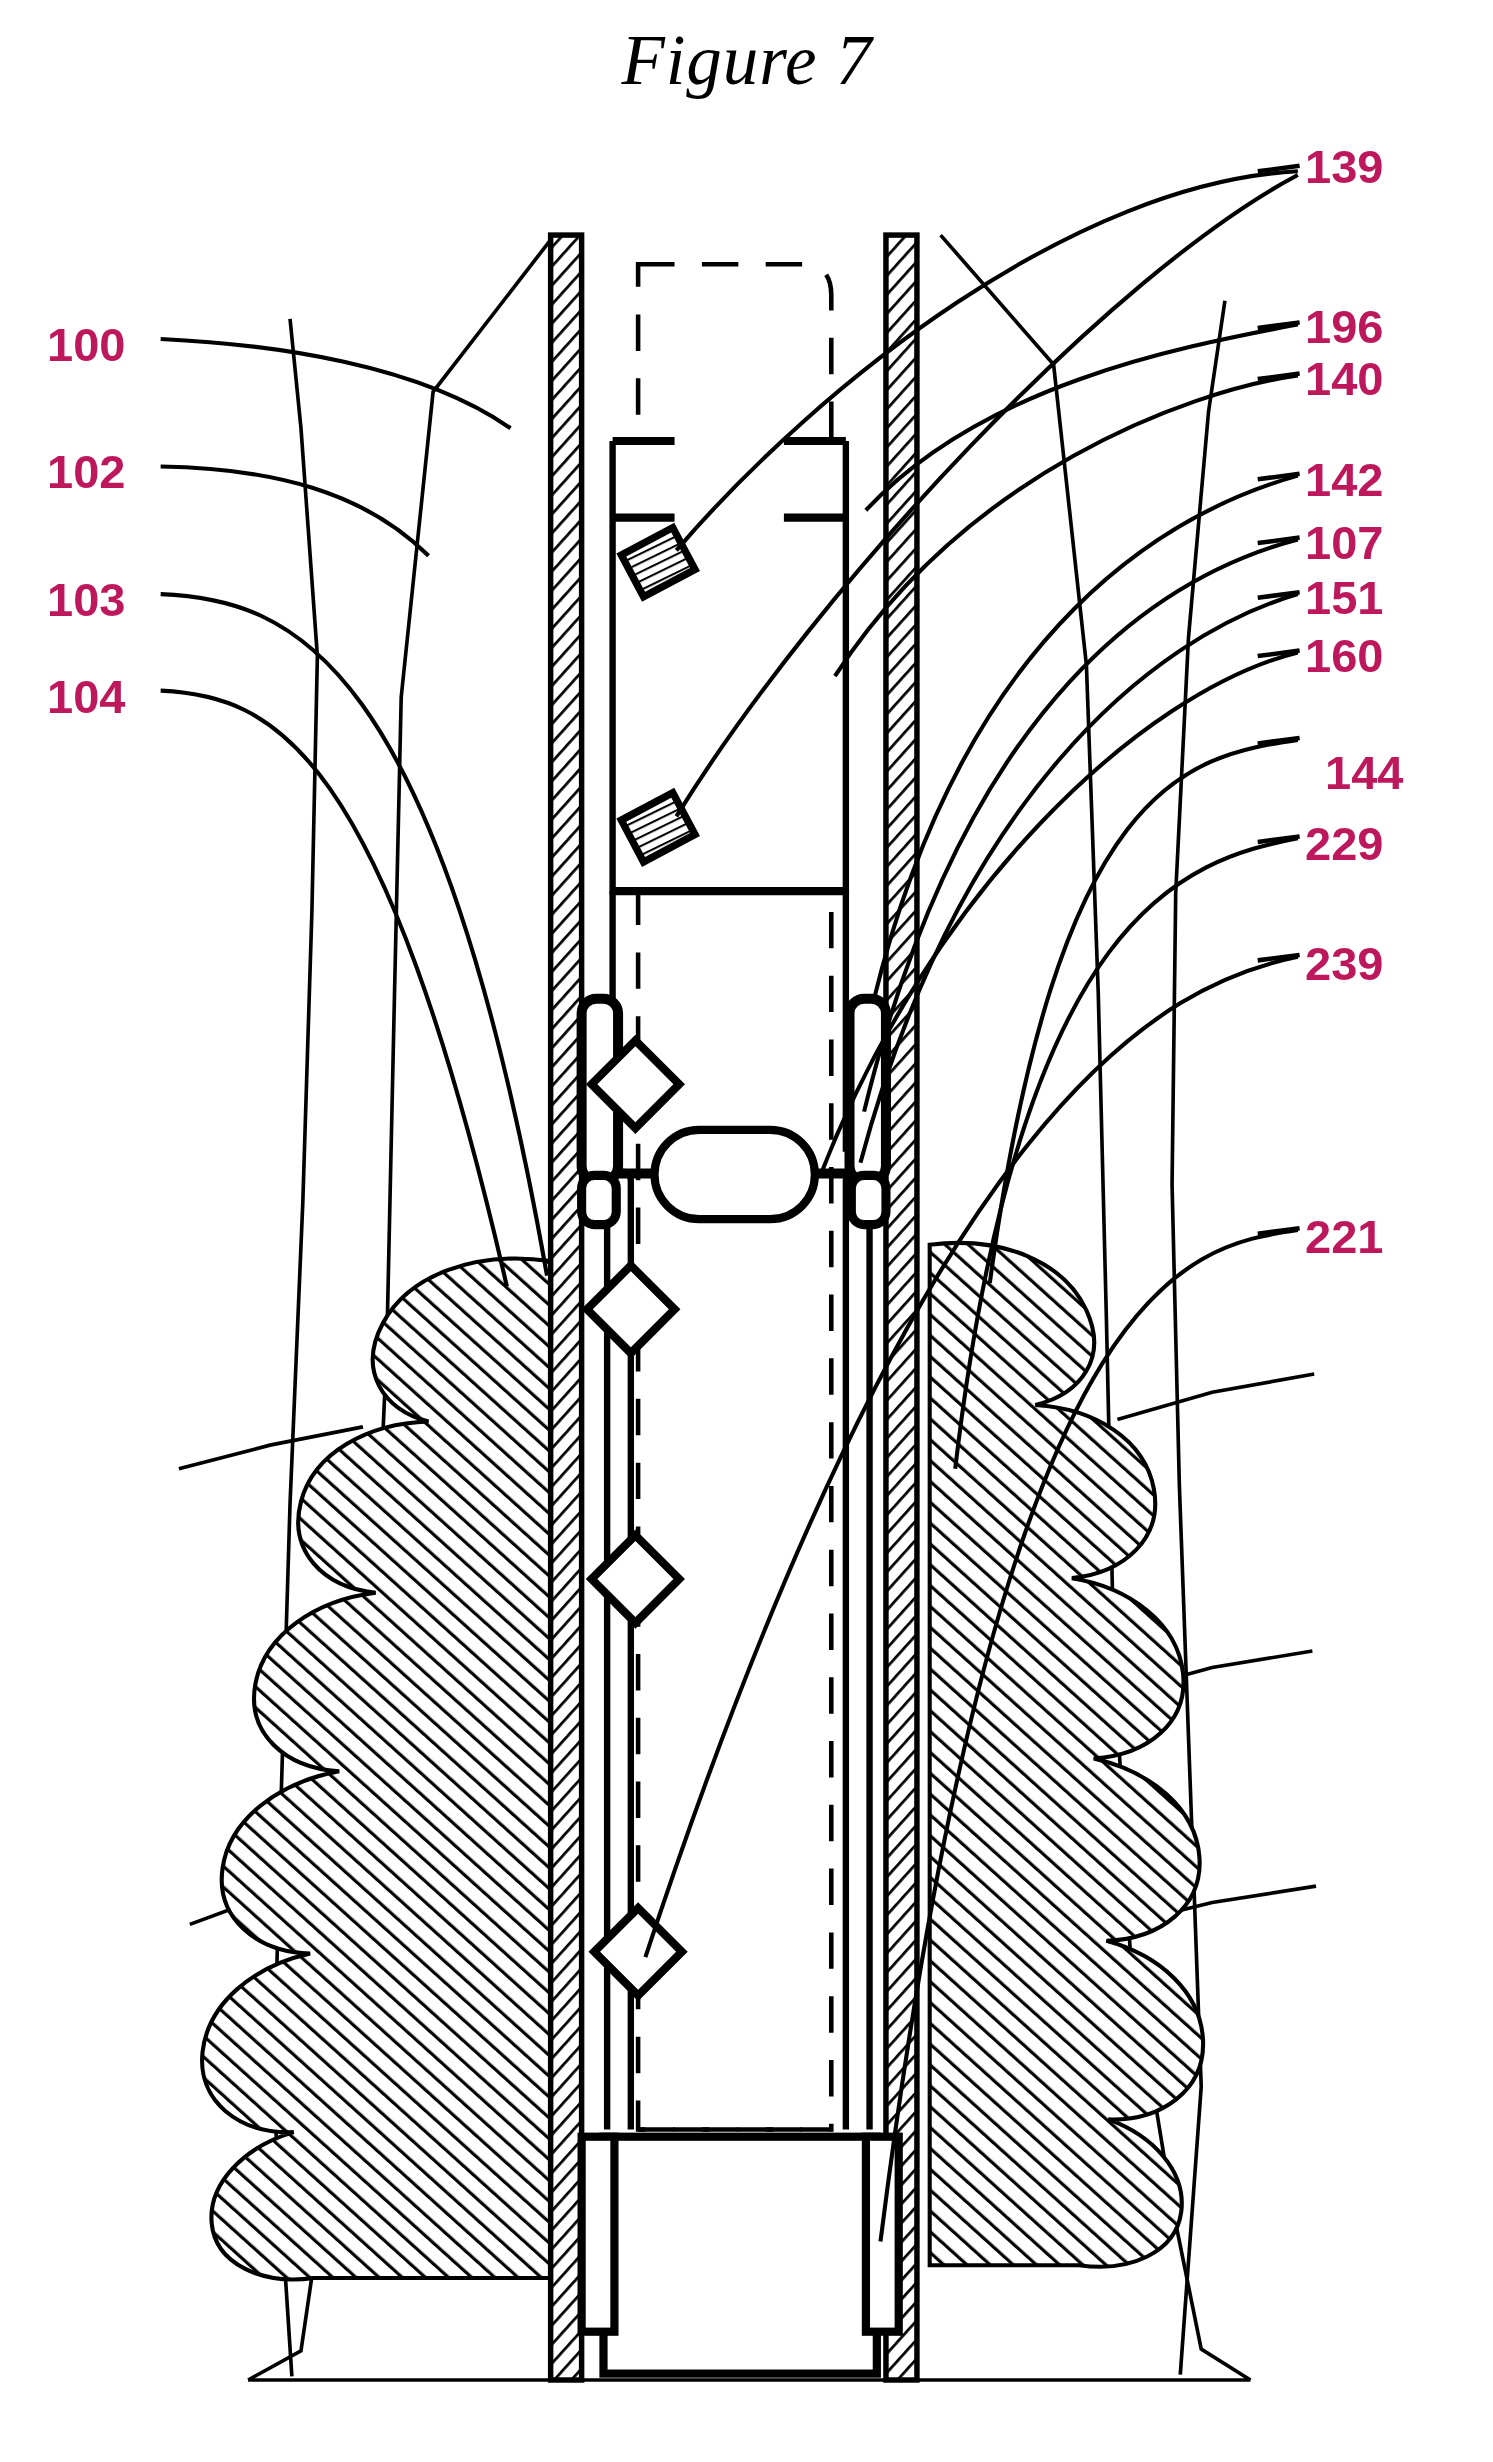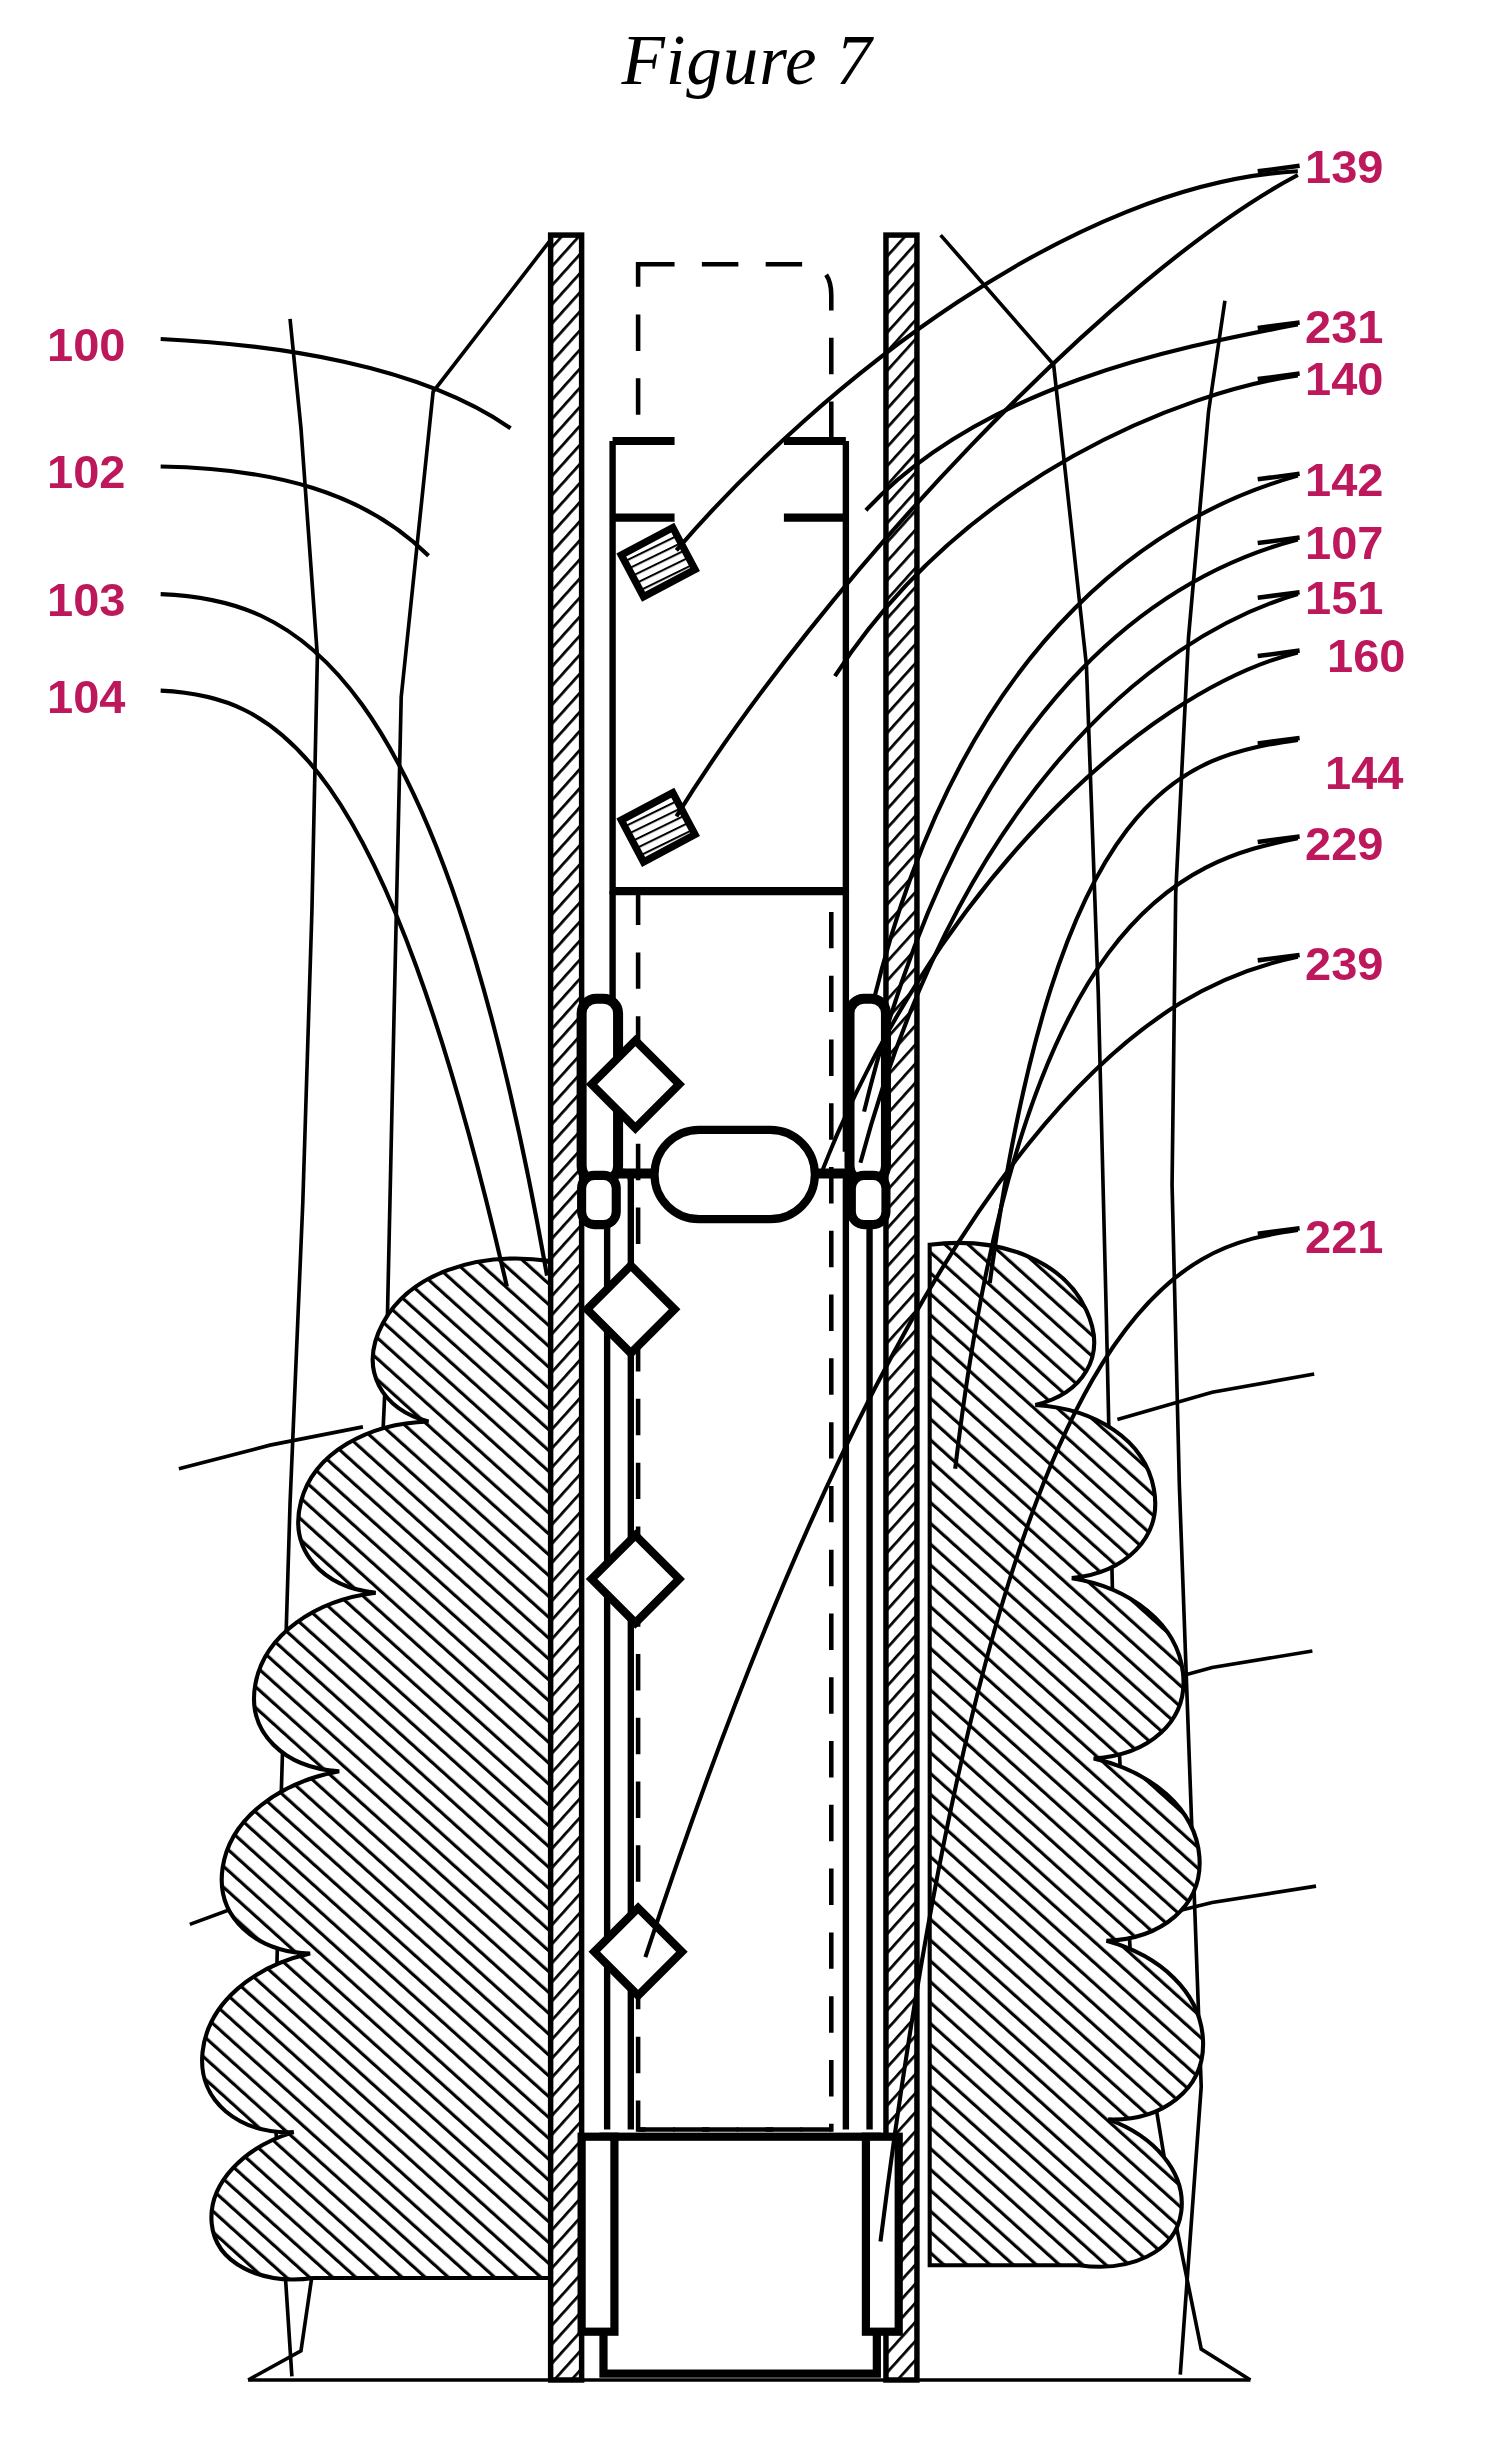--- a/index.html
+++ b/index.html
@@ -208,26 +208,26 @@
         <line x1="1380" y1="720" x2="1426" y2="714"></line>
         <line x1="1380" y1="816" x2="1426" y2="810"></line>
         <line x1="1380" y1="924" x2="1426" y2="918"></line>
         <line x1="1380" y1="1054" x2="1426" y2="1048"></line>
         <line x1="1380" y1="1354" x2="1426" y2="1348"></line>
       </g>
     </g>
   </svg>
 
   <div class="ref-label" style="left:1305px;top:143px;">139</div>
-  <div class="ref-label" style="left:1305px;top:303px;">231</div>
+  <div class="ref-label" style="left:1305px;top:303px;">196</div>
   <div class="ref-label" style="left:1305px;top:355px;">140</div>
   <div class="ref-label" style="left:1305px;top:456px;">142</div>
   <div class="ref-label" style="left:1305px;top:519px;">107</div>
   <div class="ref-label" style="left:1305px;top:574px;">151</div>
-  <div class="ref-label" style="left:1305px;top:632px;margin-left:22px;">160</div>
+  <div class="ref-label" style="left:1305px;top:632px;">160</div>
   <div class="ref-label" style="left:1305px;top:749px;margin-left:20px;">144</div>
   <div class="ref-label" style="left:1305px;top:820px;">229</div>
   <div class="ref-label" style="left:1305px;top:940px;">239</div>
   <div class="ref-label" style="left:1305px;top:1213px;">221</div>
 
   <div class="ref-label" style="left:47px;top:321px;">100</div>
   <div class="ref-label" style="left:47px;top:448px;">102</div>
   <div class="ref-label" style="left:47px;top:576px;">103</div>
   <div class="ref-label" style="left:47px;top:673px;">104</div>
 

